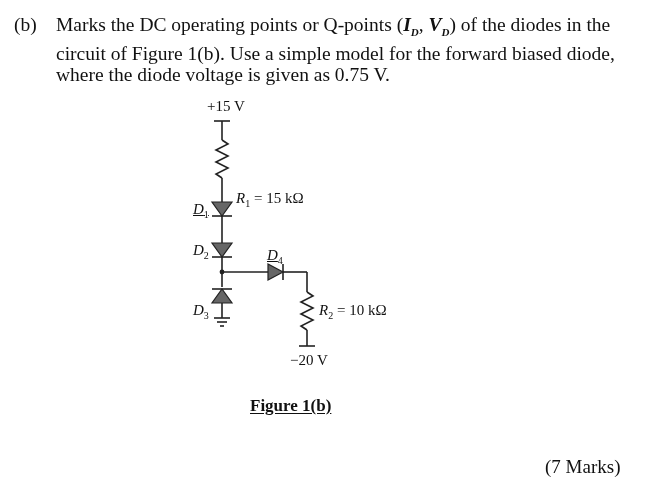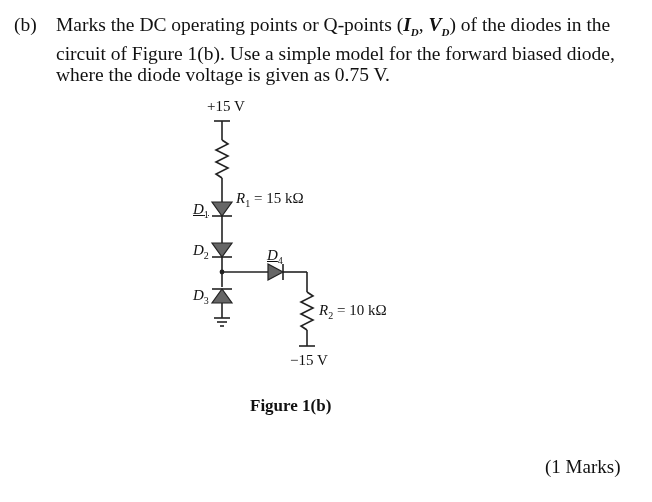--- a/index.html
+++ b/index.html
@@ -49,20 +49,21 @@
       white-space: nowrap;
     }
     .lbl i { font-style: italic; }
     .lbl sub { font-size: 10px; }
     .fig-caption {
       position: absolute;
       left: 250px;
       top: 396px;
       font-size: 17px;
       font-weight: bold;
+      text-decoration: underline;
       text-underline-offset: 2px;
     }
     .marks {
       position: absolute;
       left: 545px;
       top: 456px;
       font-size: 19px;
     }
   </style>
 </head>
@@ -114,18 +115,18 @@
     <polygon points="268,264 268,280 283,272"></polygon>
   </g>
   <circle cx="222" cy="272" r="2.4" fill="#222"></circle>
 </svg>
 
 <div class="lbl" style="left:207px; top:98px;">+15 V</div>
 <div class="lbl" style="left:236px; top:150px;margin-top:40px;"><i>R</i><sub>1</sub><span> = 15 kΩ</span></div>
 <div class="lbl" style="left:193px; top:201px;text-decoration:underline;"><i>D</i><sub>1</sub></div>
 <div class="lbl" style="left:193px; top:242px;text-align:center;"><i>D</i><sub>2</sub></div>
 <div class="lbl" style="left:267px; top:247px;text-decoration:underline;"><i>D</i><sub>4</sub></div>
-<div class="lbl" style="left:193px; top:287px;"><i>D</i><sub>3</sub></div>
+<div class="lbl" style="left:193px; top:302px;"><i>D</i><sub>3</sub></div>
 <div class="lbl" style="left:319px; top:302px;text-align:right;"><i>R</i><sub>2</sub><span> = 10 kΩ</span></div>
-<div class="lbl" style="left:290px; top:352px;">−15 V</div>
+<div class="lbl" style="left:290px; top:352px;">−20 V</div>
 
 <div class="fig-caption">Figure 1(b)</div>
-<div class="marks">(1 Marks)</div>
+<div class="marks">(7 Marks)</div>
 
 </body></html>

